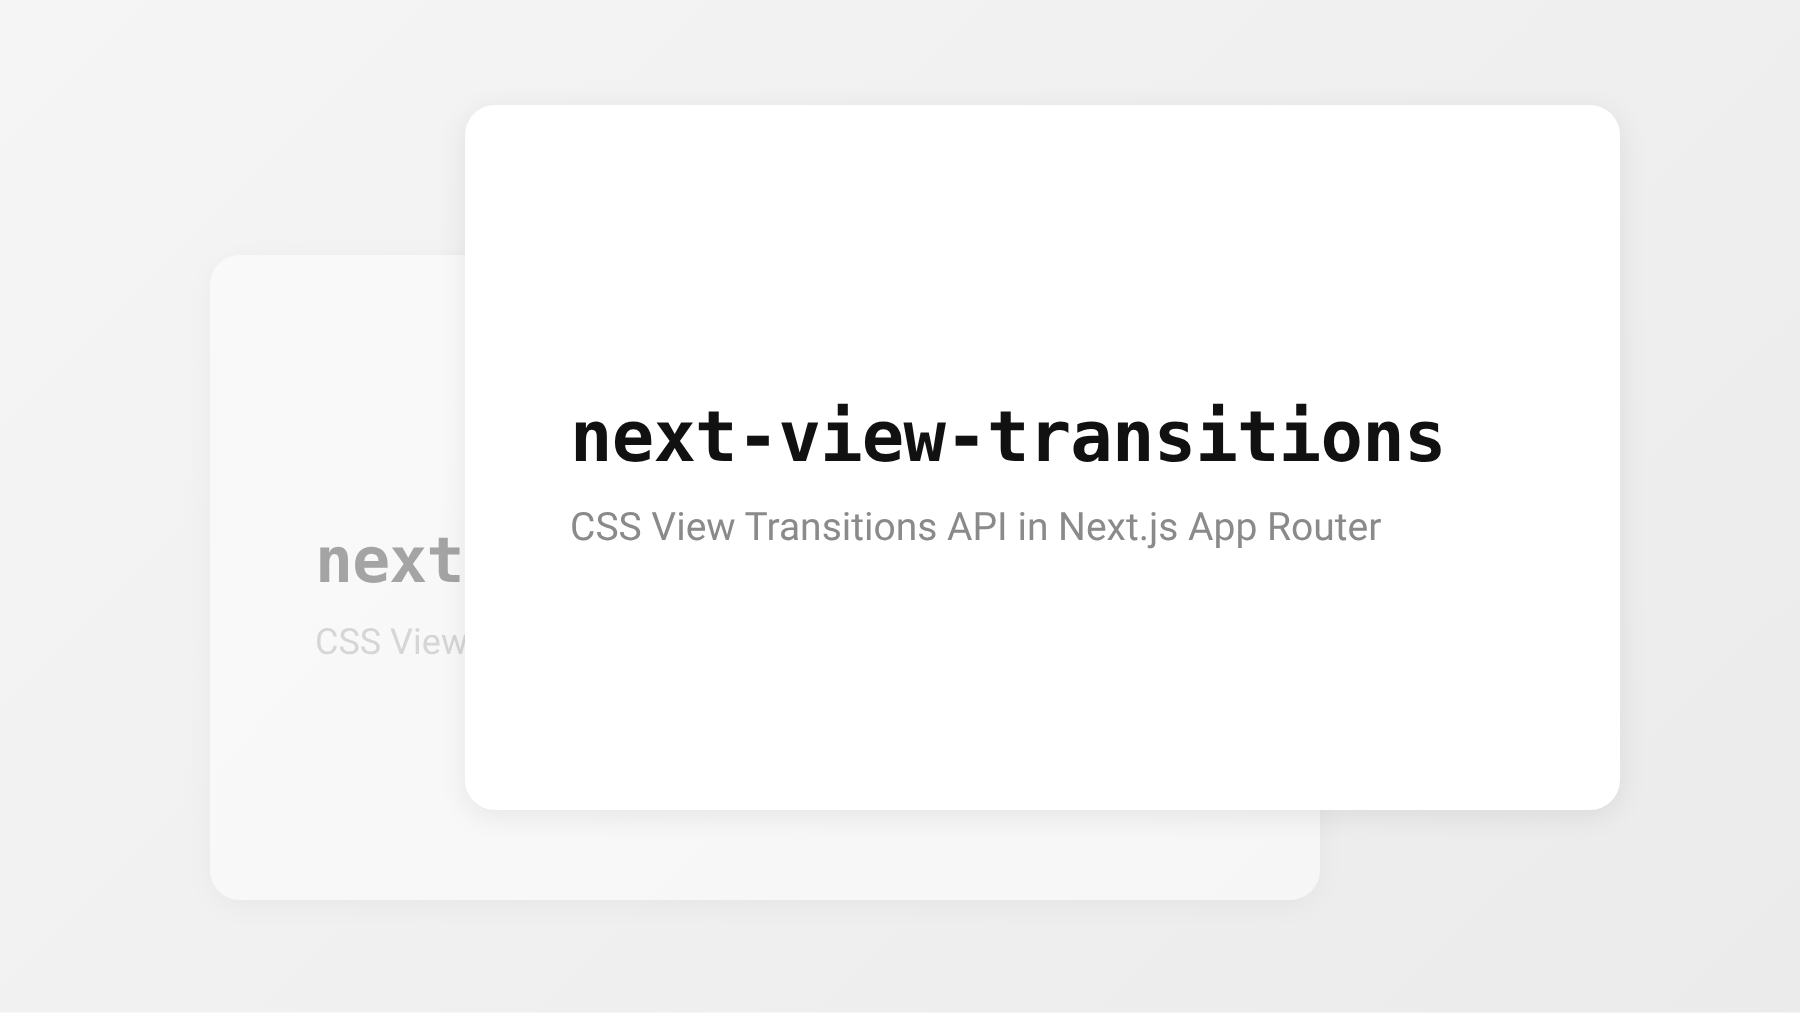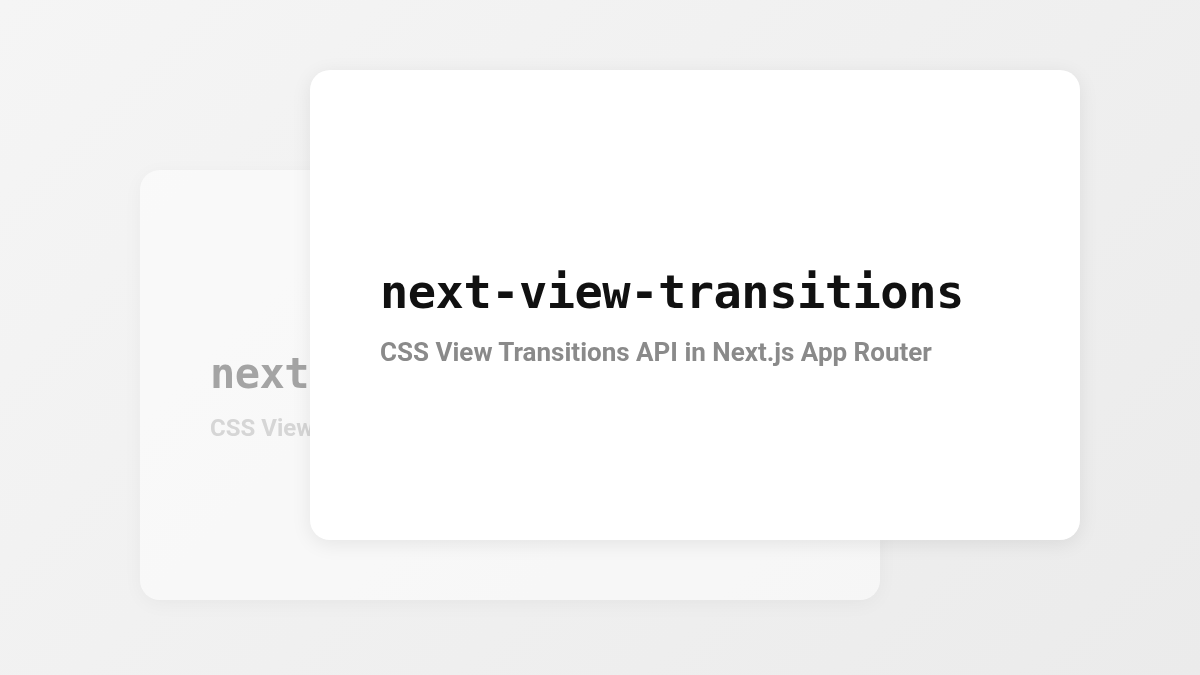--- a/index.html
+++ b/index.html
@@ -52,21 +52,21 @@
       margin-bottom: 18px;
     }
     .card-back .title {
       font-size: 42px;
       margin-bottom: 16px;
       color: #666666;
     }
     .subtitle {
       font-size: 26px;
       color: #8a8a8a;
-      font-weight: 700;
+      font-weight: 400;
     }
     .card-back .subtitle {
       font-size: 24px;
       color: #c0c0c0;
     }
   </style>
 </head>
 <body>
 
 <div class="card card-back">

